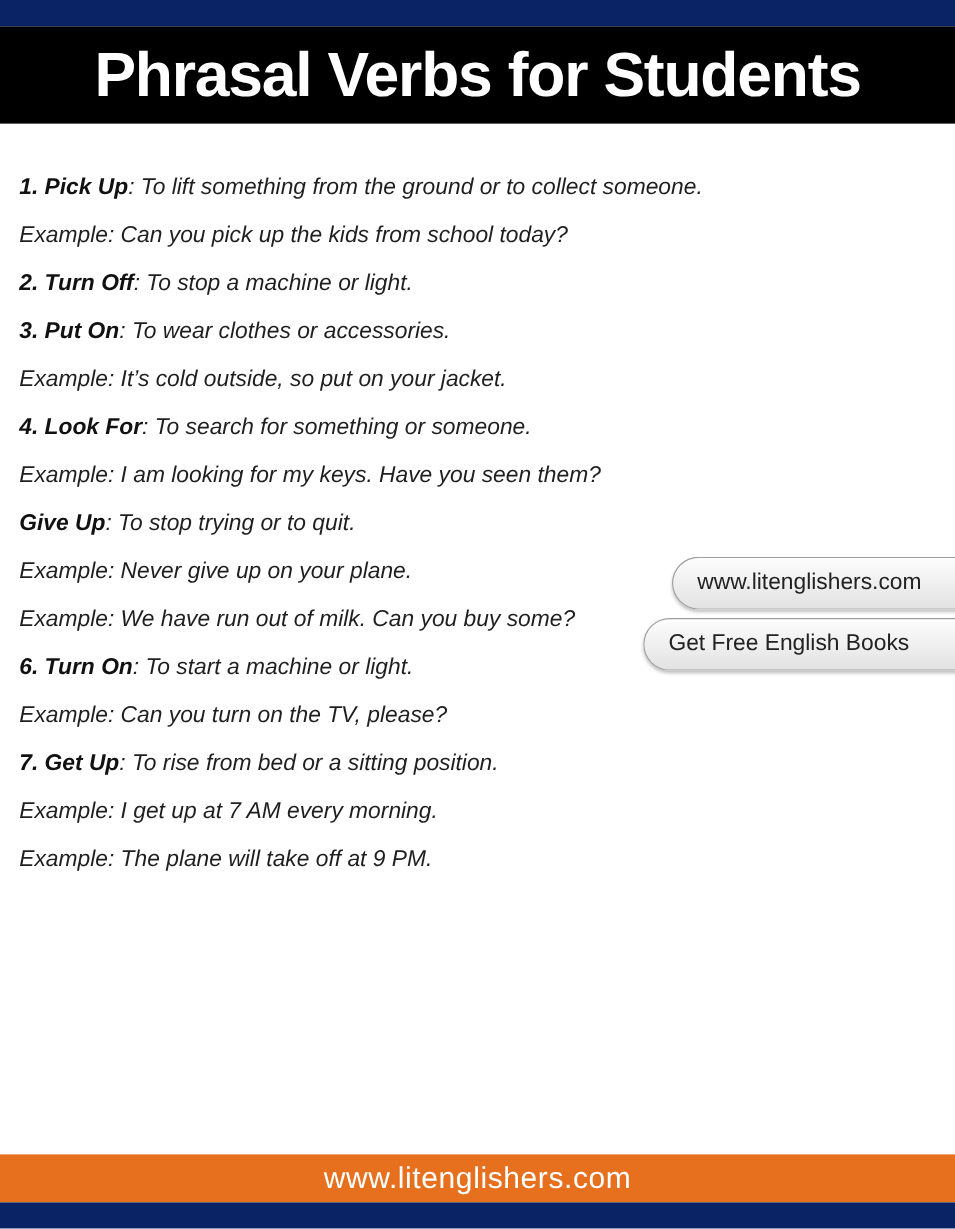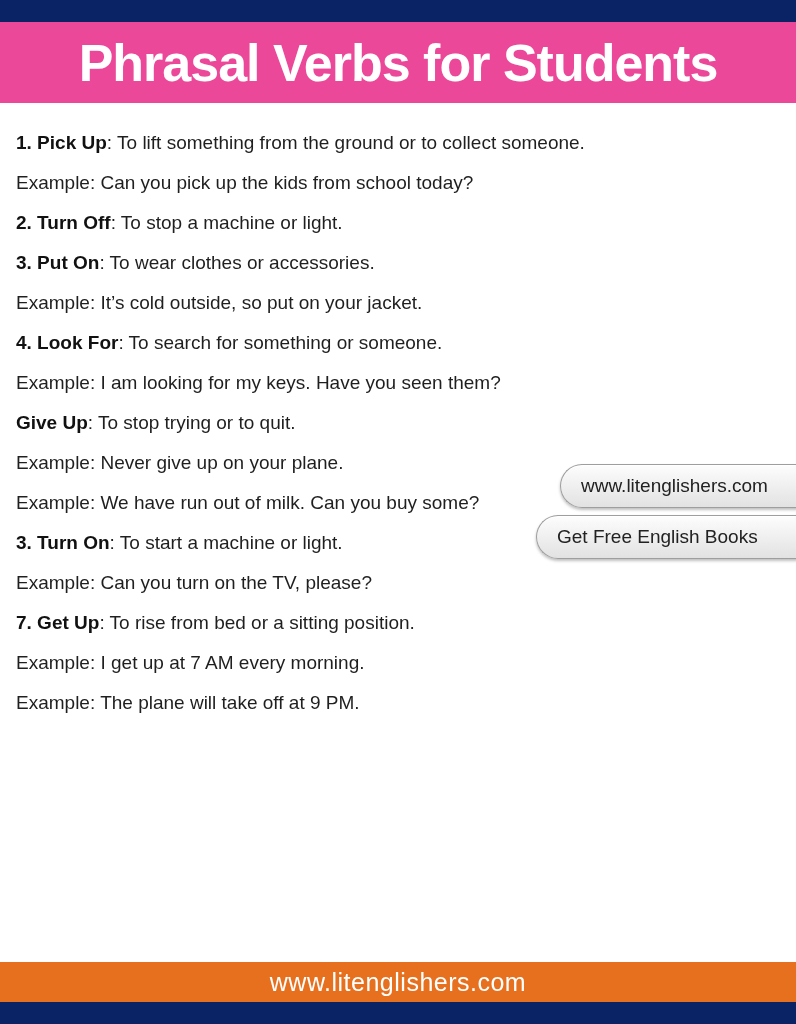--- a/index.html
+++ b/index.html
@@ -10,37 +10,38 @@
     overflow:hidden;
     font-family:"Liberation Sans", sans-serif;
   }
   
   .top-strip{
     position:absolute;top:0;left:0;width:796px;height:22px;
     background:#0a2364;
   }
   .banner{
     position:absolute;top:22px;left:0;width:796px;height:81px;
-    background:#ec4899;
+    background:#000000;
     display:flex;align-items:center;justify-content:center;
   }
   .banner h1{
     margin:0;
     color:#ffffff;
     font-size:52px;
     font-weight:bold;
     letter-spacing:-1px;
     white-space:nowrap;
   }
   
   .content{
     position:absolute;top:103px;left:0;width:780px;
-    padding:26px 0 0 16px;
+    padding:40px 0 0 16px;
     color:#1f1f1f;
     font-size:19px;
+    font-style:italic;
   }
   .content p{
     margin:0 0 12px 0;
     line-height:28px;
   }
   .content .def strong{font-weight:bold;color:#111;}
   
   .badge{
     position:absolute;
     right:-12px;
@@ -108,21 +109,21 @@
     <div>
       <p class="def"><strong>Give Up</strong><span>: To stop trying or to quit.</span></p>
       <p class="ex">Example: Never give up on your plane.</p>
     </div>
 
     <div>
       <p class="ex">Example: We have run out of milk. Can you buy some?</p>
     </div>
 
     <div>
-      <p class="def"><strong>3. Turn On</strong><span>: To start a machine or light.</span></p>
+      <p class="def"><strong>6. Turn On</strong><span>: To start a machine or light.</span></p>
       <p class="ex">Example: Can you turn on the TV, please?</p>
     </div>
 
     <div>
       <p class="def"><strong>7. Get Up</strong><span>: To rise from bed or a sitting position.</span></p>
       <p class="ex">Example: I get up at 7 AM every morning.</p>
     </div>
 
     <div>
       <p class="ex">Example: The plane will take off at 9 PM.</p>

